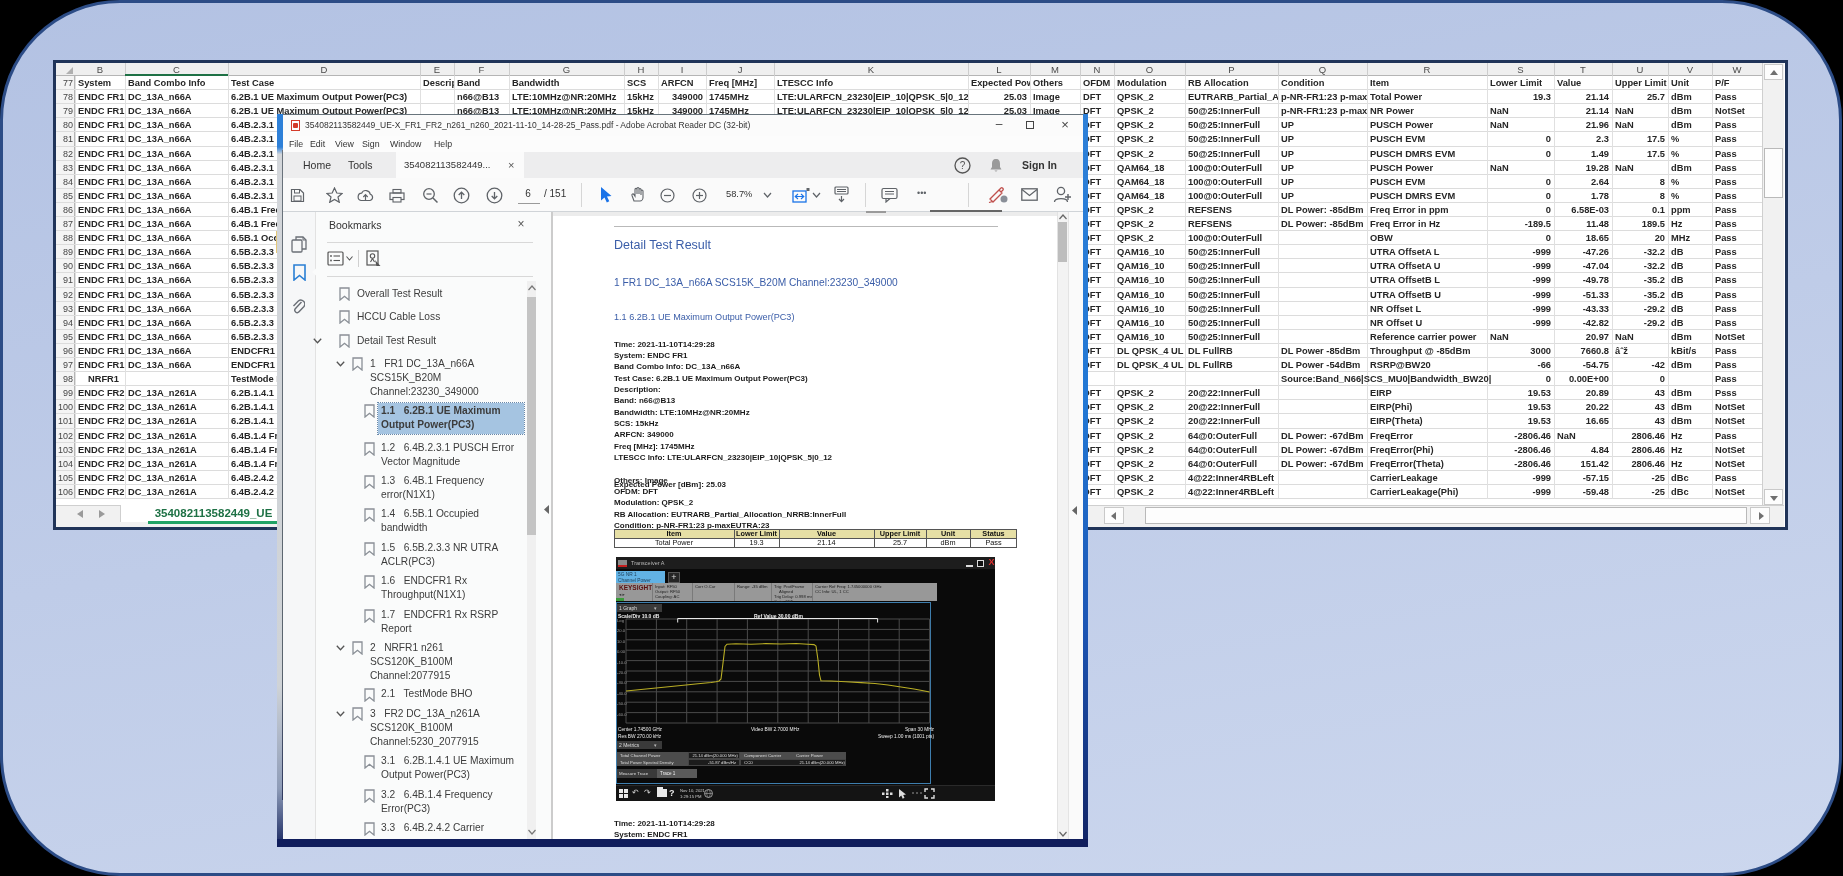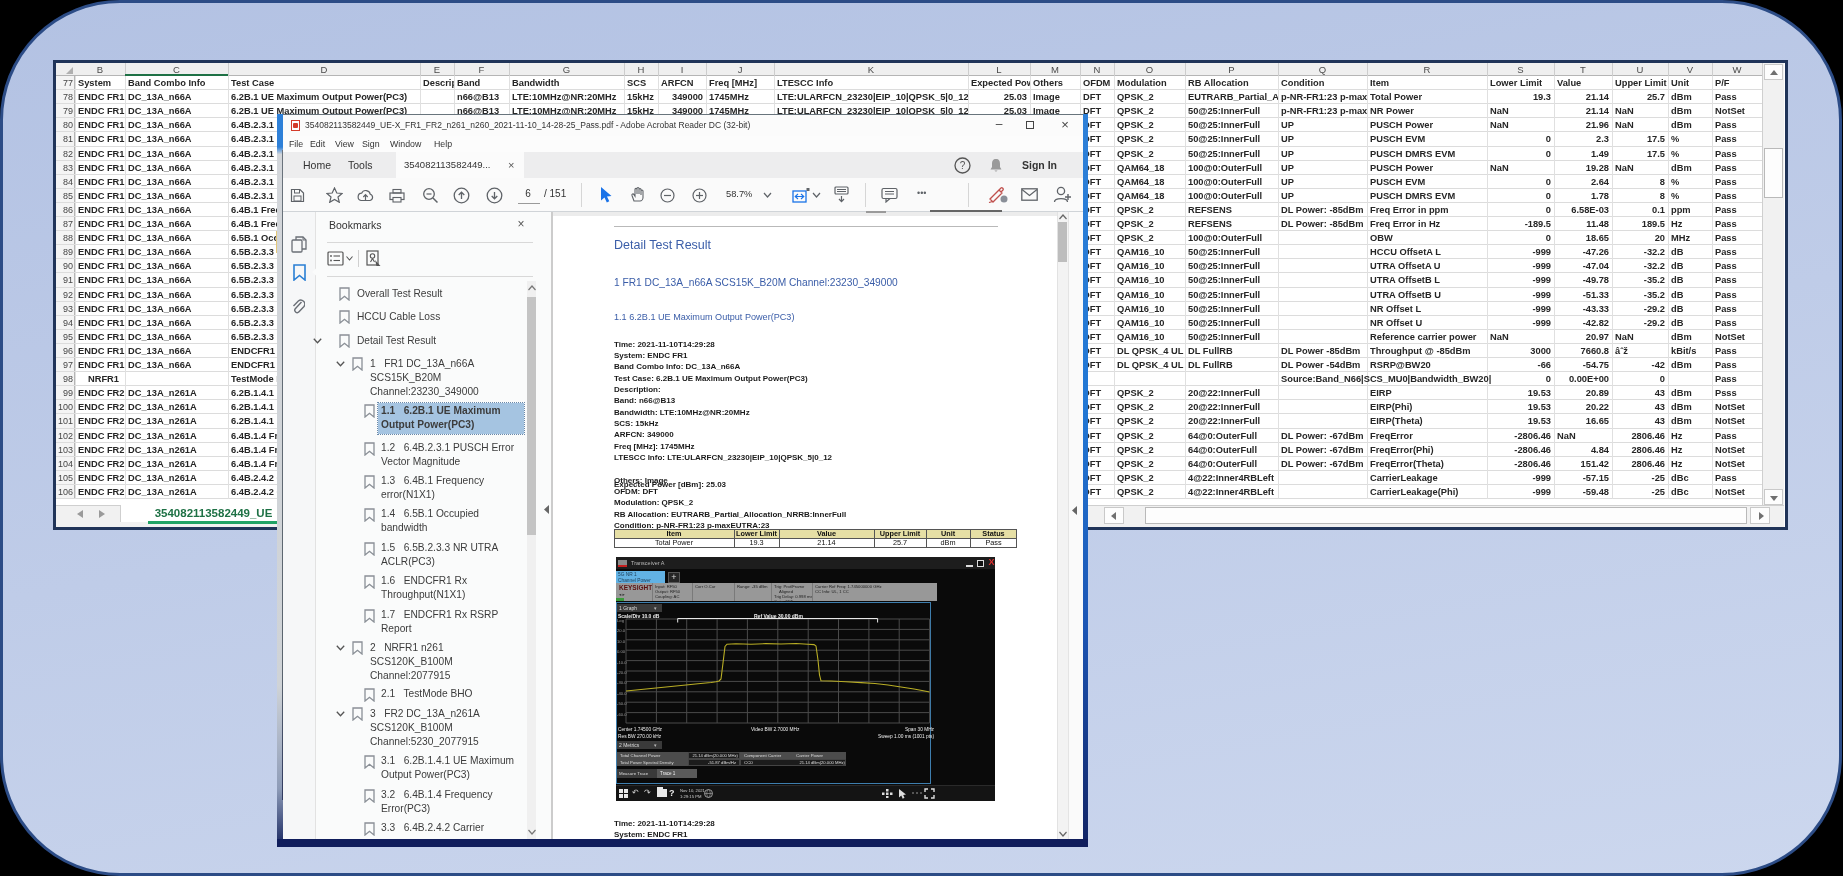--- a/index.html
+++ b/index.html
@@ -259,21 +259,21 @@
 <div style="position:absolute;left:1668px;top:231.1px;width:44px;height:14.1px;font-size:9.3px;line-height:14.1px;color:#262626;font-weight:bold;text-align:left;white-space:nowrap;overflow:hidden;padding-left:3px;">MHz</div>
 <div style="position:absolute;left:1712px;top:231.1px;width:50px;height:14.1px;font-size:9.3px;line-height:14.1px;color:#262626;font-weight:bold;text-align:left;white-space:nowrap;overflow:hidden;padding-left:3px;">Pass</div>
 <div style="position:absolute;left:56px;top:245.2px;width:17px;height:14.1px;font-size:9px;line-height:14.1px;color:#444;text-align:right;white-space:nowrap;overflow:hidden;">89</div>
 <div style="position:absolute;left:56px;top:258.3px;width:1706px;height:1px;background:#dcdcdc;"></div>
 <div style="position:absolute;left:75px;top:245.2px;width:50px;height:14.1px;font-size:9.3px;line-height:14.1px;color:#262626;font-weight:bold;text-align:left;white-space:nowrap;overflow:hidden;padding-left:3px;">ENDC FR1</div>
 <div style="position:absolute;left:125px;top:245.2px;width:103px;height:14.1px;font-size:9.3px;line-height:14.1px;color:#262626;font-weight:bold;text-align:left;white-space:nowrap;overflow:hidden;padding-left:3px;">DC_13A_n66A</div>
 <div style="position:absolute;left:228px;top:245.2px;width:192px;height:14.1px;font-size:9.3px;line-height:14.1px;color:#262626;font-weight:bold;text-align:left;white-space:nowrap;overflow:hidden;padding-left:3px;">6.5B.2.3.3 NR UTRA ACLR(PC3)</div>
 <div style="position:absolute;left:1080px;top:245.2px;width:34px;height:14.1px;font-size:9.3px;line-height:14.1px;color:#262626;font-weight:bold;text-align:left;white-space:nowrap;overflow:hidden;padding-left:3px;">DFT</div>
 <div style="position:absolute;left:1114px;top:245.2px;width:71px;height:14.1px;font-size:9.3px;line-height:14.1px;color:#262626;font-weight:bold;text-align:left;white-space:nowrap;overflow:hidden;padding-left:3px;">QAM16_10</div>
 <div style="position:absolute;left:1185px;top:245.2px;width:93px;height:14.1px;font-size:9.3px;line-height:14.1px;color:#262626;font-weight:bold;text-align:left;white-space:nowrap;overflow:hidden;padding-left:3px;">50@25:InnerFull</div>
-<div style="position:absolute;left:1367px;top:245.2px;width:120px;height:14.1px;font-size:9.3px;line-height:14.1px;color:#262626;font-weight:bold;text-align:left;white-space:nowrap;overflow:hidden;padding-left:3px;">HCCU OffsetA L</div>
+<div style="position:absolute;left:1367px;top:245.2px;width:120px;height:14.1px;font-size:9.3px;line-height:14.1px;color:#262626;font-weight:bold;text-align:left;white-space:nowrap;overflow:hidden;padding-left:3px;">UTRA OffsetA L</div>
 <div style="position:absolute;left:1487px;top:245.2px;width:67px;height:14.1px;font-size:9.3px;line-height:14.1px;color:#262626;font-weight:bold;text-align:right;white-space:nowrap;overflow:hidden;padding-right:3px;">-999</div>
 <div style="position:absolute;left:1554px;top:245.2px;width:58px;height:14.1px;font-size:9.3px;line-height:14.1px;color:#262626;font-weight:bold;text-align:right;white-space:nowrap;overflow:hidden;padding-right:3px;">-47.26</div>
 <div style="position:absolute;left:1612px;top:245.2px;width:56px;height:14.1px;font-size:9.3px;line-height:14.1px;color:#262626;font-weight:bold;text-align:right;white-space:nowrap;overflow:hidden;padding-right:3px;">-32.2</div>
 <div style="position:absolute;left:1668px;top:245.2px;width:44px;height:14.1px;font-size:9.3px;line-height:14.1px;color:#262626;font-weight:bold;text-align:left;white-space:nowrap;overflow:hidden;padding-left:3px;">dB</div>
 <div style="position:absolute;left:1712px;top:245.2px;width:50px;height:14.1px;font-size:9.3px;line-height:14.1px;color:#262626;font-weight:bold;text-align:left;white-space:nowrap;overflow:hidden;padding-left:3px;">Pass</div>
 <div style="position:absolute;left:56px;top:259.29999999999995px;width:17px;height:14.1px;font-size:9px;line-height:14.1px;color:#444;text-align:right;white-space:nowrap;overflow:hidden;">90</div>
 <div style="position:absolute;left:56px;top:272.4px;width:1706px;height:1px;background:#dcdcdc;"></div>
 <div style="position:absolute;left:75px;top:259.29999999999995px;width:50px;height:14.1px;font-size:9.3px;line-height:14.1px;color:#262626;font-weight:bold;text-align:left;white-space:nowrap;overflow:hidden;padding-left:3px;">ENDC FR1</div>
 <div style="position:absolute;left:125px;top:259.29999999999995px;width:103px;height:14.1px;font-size:9.3px;line-height:14.1px;color:#262626;font-weight:bold;text-align:left;white-space:nowrap;overflow:hidden;padding-left:3px;">DC_13A_n66A</div>
 <div style="position:absolute;left:228px;top:259.29999999999995px;width:192px;height:14.1px;font-size:9.3px;line-height:14.1px;color:#262626;font-weight:bold;text-align:left;white-space:nowrap;overflow:hidden;padding-left:3px;">6.5B.2.3.3 NR UTRA ACLR(PC3)</div>

